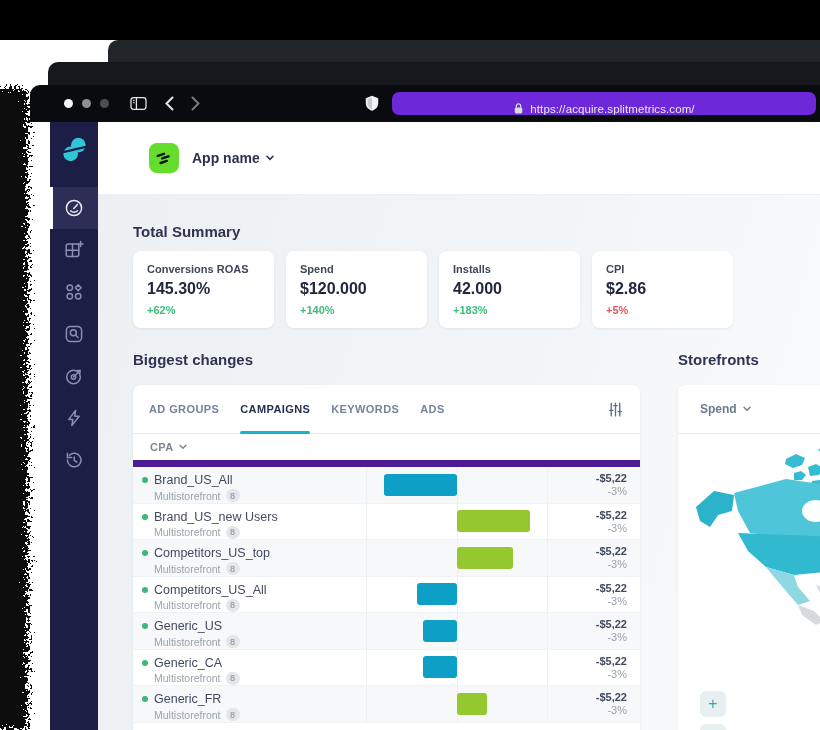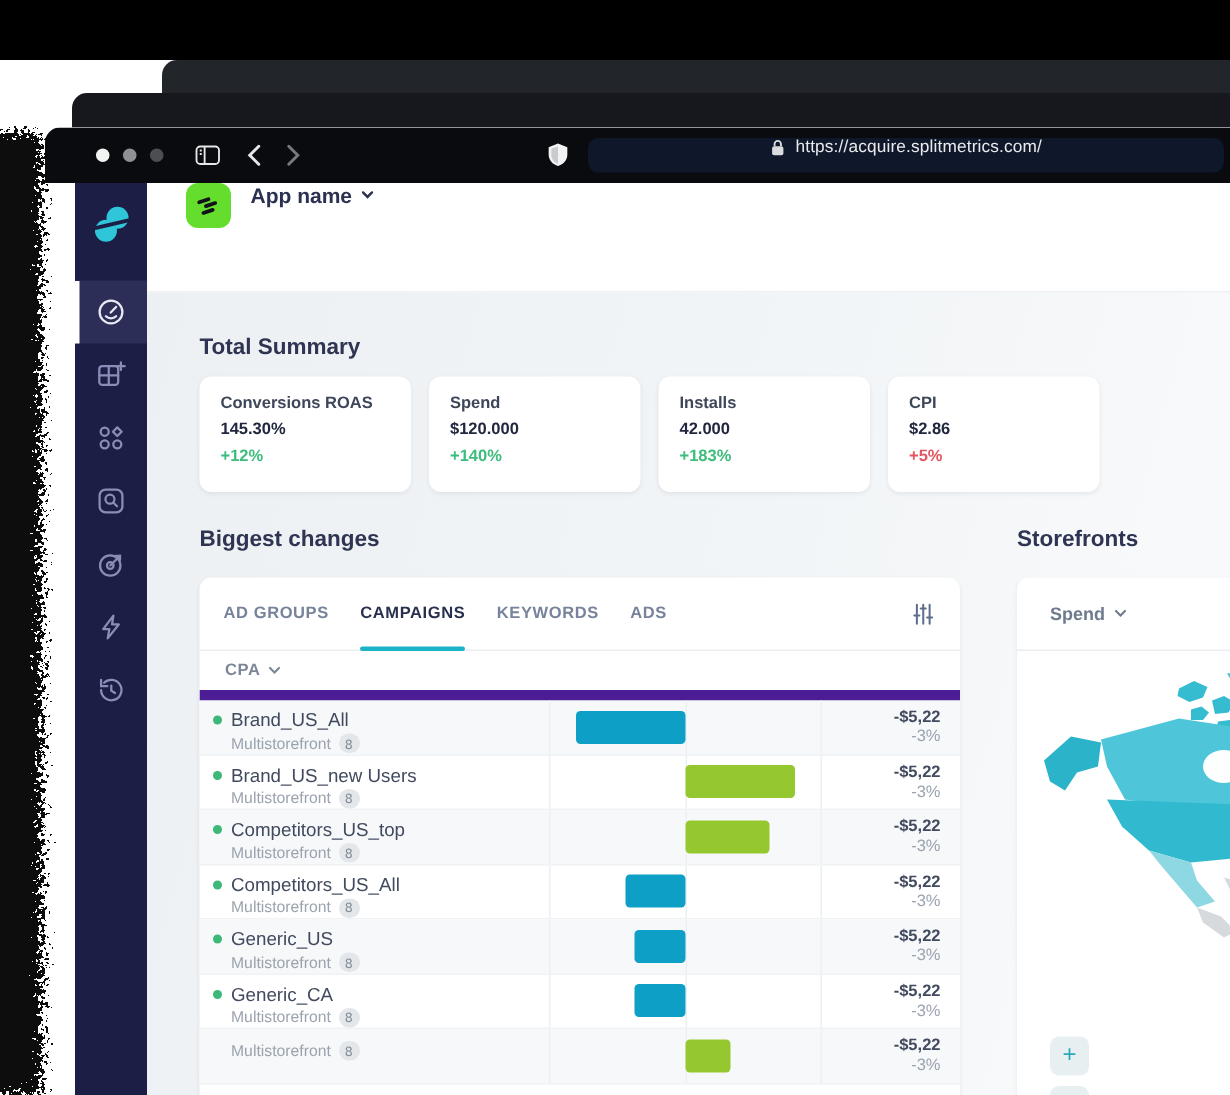--- a/index.html
+++ b/index.html
@@ -17,45 +17,45 @@
 
   
   .window { left:30px; top:85px; width:790px; height:645px; border-top-left-radius:10px; overflow:hidden; background:#fff; z-index:10; }
   .chrome { height:37px; background:#0a0b0e; display:flex; align-items:center; padding-right:4px; }
   .dots { margin-left:34px; display:flex; gap:9px; }
   .dot { width:9px; height:9px; border-radius:50%; }
   .dot1 { background:#f2f3f3; } .dot2 { background:#8e9093; } .dot3 { background:#4c4f52; }
   .chrome-icon { display:flex; align-items:center; }
   .toggle { margin-left:21px; } .back { margin-left:17px; } .fwd { margin-left:15px; }
   .shield { margin-left:auto; }
-  .urlbar { margin-left:12px; width:424px; height:23px; background:#0f172a; border-radius:7px; display:flex; align-items:flex-start; justify-content:center; gap:6px; }
+  .urlbar { margin-left:12px; width:424px; height:23px; background:#6d28d9; border-radius:7px; display:flex; align-items:flex-end; justify-content:center; gap:6px; }
   .url-text { color:#e8eaec; font-size:11.5px; letter-spacing:.1px; }
 
   
   .app-frame { display:flex; height:608px; background:#fff; }
   .white-gap { width:20px; background:#fff; }
   .app-sidebar { width:48px; background:var(--sidebar-navy,#1d1e46); padding-top:14px; flex:none; }
   .logo-wrap { width:27px; height:27px; margin:0 auto 24px; }
   .nav-item { height:42px; display:flex; align-items:center; justify-content:center; position:relative; cursor:pointer; }
   .nav-item.active { background:#2d2e58; box-shadow:inset 3px 0 0 #fff; }
   .nav-item svg { stroke:#8b8db8; }
   .nav-item.active svg { stroke:#e8e9f5; }
 
   .app-main { flex:1; background:linear-gradient(105deg,#edf0f3 0%,#f2f5f7 55%,#fafbfc 100%); overflow:hidden; }
-  .app-header { height:73px; background:#fff; display:flex; align-items:flex-start; padding-left:26px; gap:13px; border-bottom:1px solid #eef0f2; }
+  .app-header { height:73px; background:#fff; display:flex; align-items:center; padding-left:51px; gap:13px; border-bottom:1px solid #eef0f2; }
   .app-icon { width:30px; height:30px; border-radius:8px; background:var(--app-icon-green,#65dd2c); display:flex; align-items:center; justify-content:center; }
   .app-name { font-size:14px; font-weight:700; color:#2b3150; display:flex; align-items:center; gap:6px; cursor:pointer; }
 
   .content { padding-left:35px; }
   .section-title { font-size:15px; font-weight:700; color:#2e3452; }
   .summary-title { padding-top:28px; }
   .cards { display:flex; gap:12px; margin-top:11px; width:900px; }
   .card { width:141px; height:77px; flex:none; background:#fff; border-radius:8px; padding:12px 14px; box-shadow:0 1px 3px rgba(35,45,65,.08); }
   .card-label { font-size:11px; font-weight:600; color:#3e4659; white-space:nowrap; }
-  .card-value { font-size:11px; font-weight:700; color:#20273f; margin-top:5px; }
+  .card-value { font-size:16px; font-weight:700; color:#20273f; margin-top:5px; }
   .card-delta { font-size:11px; font-weight:600; margin-top:6px; }
   .card-delta.up { color:var(--positive-green,#3dbd7d); }
   .card-delta.down { color:var(--negative-red,#e25561); }
 
   .columns { display:flex; margin-top:23px; align-items:flex-start; }
   .col-left { width:507px; flex:none; }
   .col-right { margin-left:38px; width:165px; flex:none; }
   .panel { background:#fff; border-radius:8px; margin-top:17px; box-shadow:0 1px 3px rgba(35,45,65,.08); overflow:hidden; }
   .changes-panel { height:360px; }
   .store-panel { height:360px; position:relative; }
@@ -217,21 +217,21 @@
         </div>
       </div>
 
       <div class="content">
         <div class="section-title summary-title">Total Summary</div>
 
         <div class="cards">
           <div class="card">
             <div class="card-label">Conversions ROAS</div>
             <div class="card-value">145.30%</div>
-            <div class="card-delta up">+12%</div>
+            <div class="card-delta up">+62%</div>
           </div>
           <div class="card">
             <div class="card-label">Spend</div>
             <div class="card-value">$120.000</div>
             <div class="card-delta up">+140%</div>
           </div>
           <div class="card">
             <div class="card-label">Installs</div>
             <div class="card-value">42.000</div>
             <div class="card-delta up">+183%</div>
@@ -375,20 +375,24 @@
                 <div class="cell-chart">
                     <div class="bar left" style="width: 34px; background: rgb(13, 159, 197);"></div>
                   </div>
                 <div class="cell-value">
                     <div class="val">-$5,22</div>
                     <div class="val-delta">-3%</div>
                   </div>
               </div>
               <div class="trow odd">
                 <div class="cell-name">
+                    <div class="name-line">
+                      <span class="gdot"></span>
+                      <span>Generic_FR</span>
+                    </div>
                     <div class="sub-line">
                       <span>Multistorefront</span>
                       <span class="badge">8</span>
                     </div>
                   </div>
                 <div class="cell-chart">
                     <div class="bar right" style="width: 30px; background: rgb(149, 199, 46);"></div>
                   </div>
                 <div class="cell-value">
                     <div class="val">-$5,22</div>

